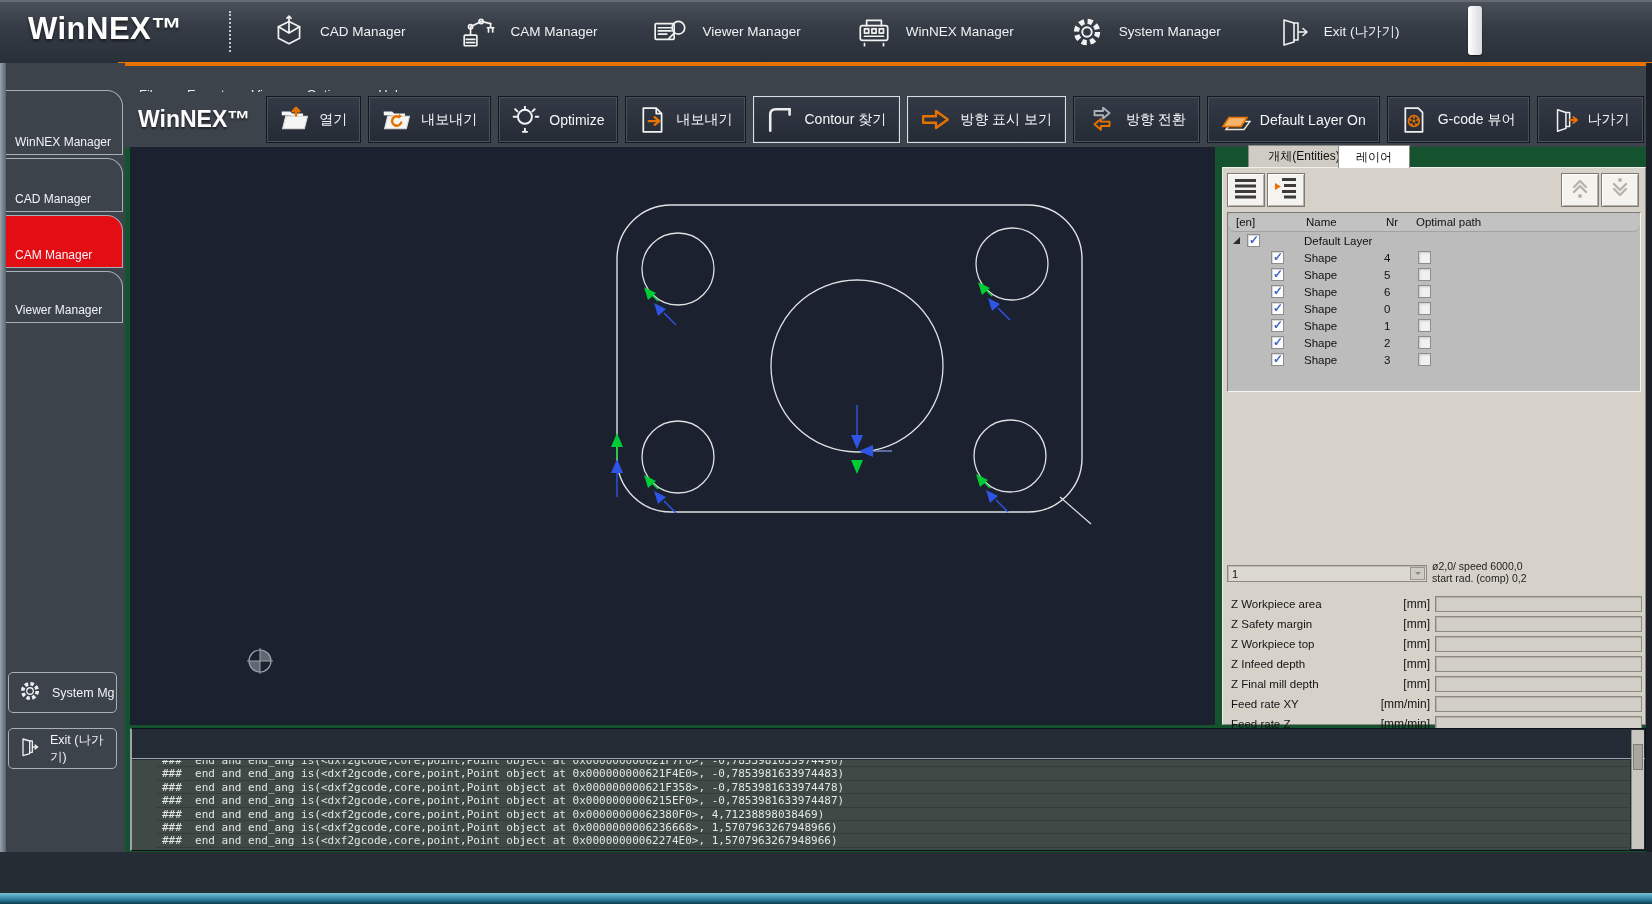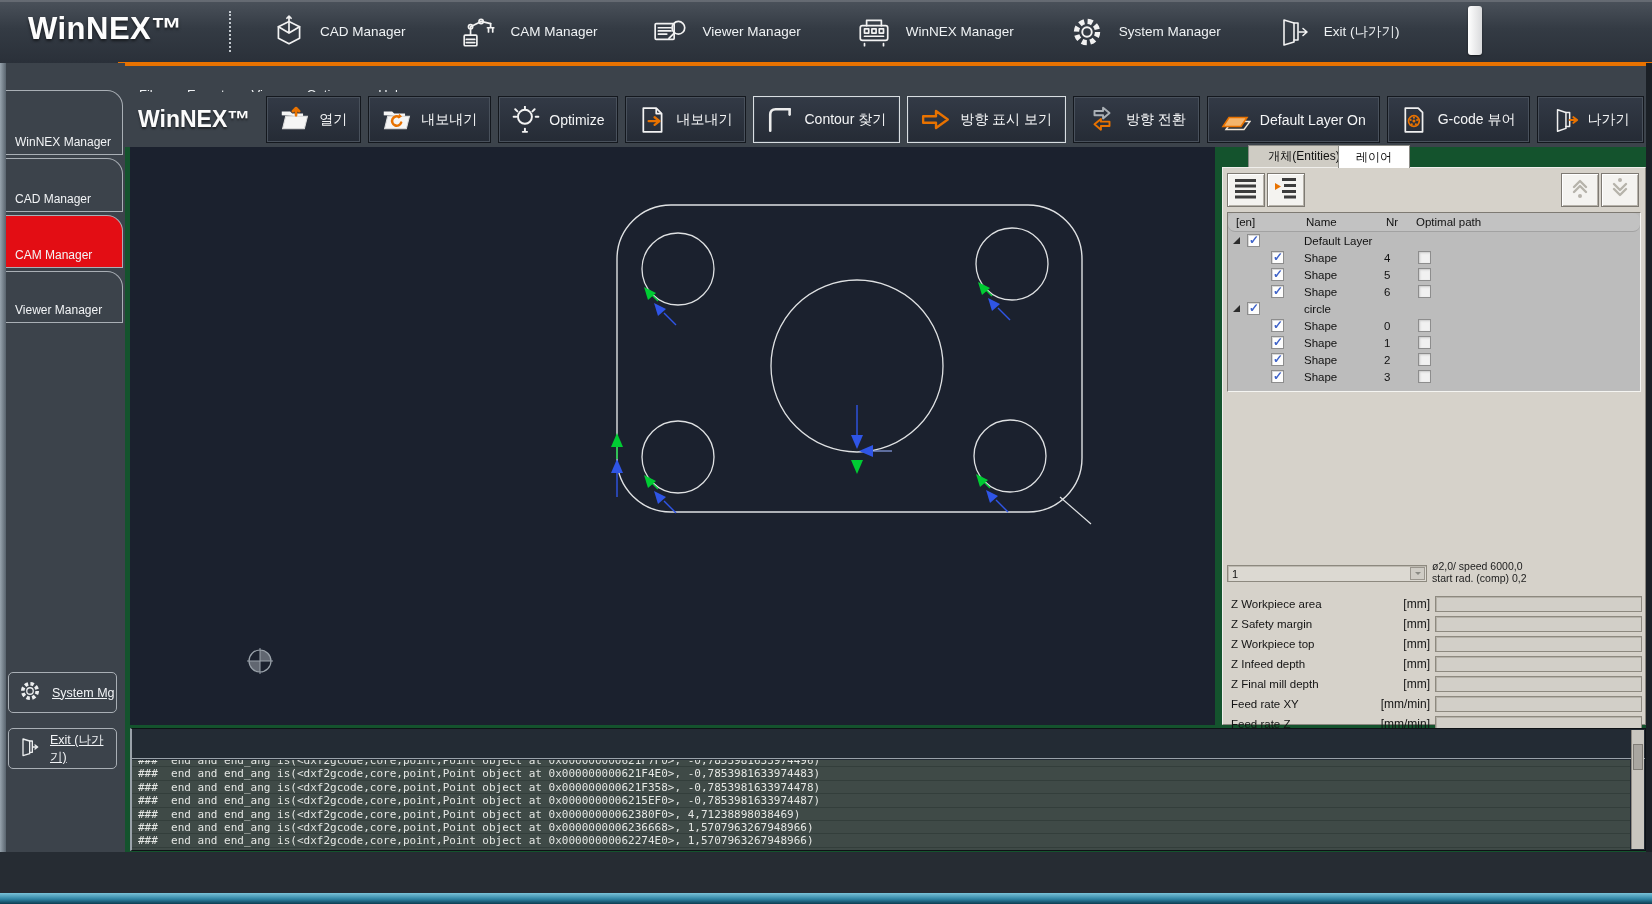--- a/index.html
+++ b/index.html
@@ -28,21 +28,21 @@
   .sidebar .frame { position:absolute; left:0; top:0; width:6px; height:100%;
     background:linear-gradient(90deg,#97a3ad,#59646e); }
   .side-tab { position:absolute; left:6px; width:117px; border:1px solid #a9afb5; border-left:none;
     border-top-right-radius:16px; color:#f2f4f6; font-size:12px; cursor:pointer;
     display:flex; align-items:flex-end; padding:0 0 5px 9px; background:transparent; }
   .side-tab.t1 { top:27px;  height:65px; }
   .side-tab.t2 { top:95px;  height:54px; }
   .side-tab.t3 { top:152px; height:53px; background:#e30d14; }
   .side-tab.t4 { top:208px; height:52px; }
   .side-btn { position:absolute; left:8px; width:109px; height:41px; border:1px solid #a9afb5; border-radius:5px;
-    display:flex; align-items:center; gap:9px; padding-left:8px; color:#f2f4f6; font-size:12.5px; cursor:pointer;text-decoration:underline; }
+    display:flex; align-items:center; gap:9px; padding-left:8px; color:#f2f4f6; font-size:12.5px; cursor:pointer; }
   .side-btn.b1 { top:609px; }
   .side-btn.b2 { top:665px; }
 
   
   .menubar { position:absolute; left:125px; top:66px; width:1527px; height:26px; background:#3c434b;
     display:flex; align-items:center; gap:27px; padding-left:14px; }
   .menu-item { color:#eef1f3; font-size:13px; cursor:pointer;margin-top:30px; }
   .toolbar { position:absolute; left:125px; top:92px; width:1527px; height:55px; background:#3c434b;
     display:flex; align-items:center; gap:7px; padding-left:13px; }
   .tb-brand { font-size:23px; font-weight:bold; color:#fbfbfb; text-shadow:0 2px 2px rgba(0,0,0,.5); margin-right:9px; }
@@ -101,21 +101,21 @@
   .param-field { height:16px; margin-right:5px; background:#d2cfc8; border:1px solid #8d897f;
     box-shadow:inset 1px 1px 0 #b5b1a8; font-size:11px; color:#111; font-family:"Liberation Sans",sans-serif; padding:0 3px; }
 
   
   .console { position:absolute; left:130px; top:728px; width:1516px; height:123px; background:#232b34;
     border:1px solid #0e1216; border-left:2px solid #9aa2aa; }
   .console-top { position:absolute; left:0; top:0; right:0; height:30px; border-bottom:1px solid #9aa2aa; }
   .console-rows { position:absolute; left:0; top:31px; right:15px; bottom:0; background:#3f4a47; overflow:hidden; }
   .console-row { height:13.4px; margin-top:0; padding-left:6px; white-space:pre;
     font-family:"DejaVu Sans Mono", monospace; font-size:11px; line-height:13.4px; color:#e4e6e3;
-    border-bottom:1px solid #333e3b; background:#3f4a47; }
+    border-bottom:1px solid #333e3b; background:#3f4a47;margin-left:24px; }
   .console-row:first-child { margin-top:-6px; }
   .console-scroll { position:absolute; right:1px; top:1px; bottom:1px; width:13px; background:#c9c6bf;
     border-left:1px solid #8e8a83; }
   .console-scroll .thumb { position:absolute; left:1px; top:14px; width:10px; height:26px; background:#a9a6a0;
     border:1px solid #807d77; cursor:pointer; }
 
   
   .bottom-frame { position:absolute; left:0; top:852px; width:1652px; height:52px; background:#262c33; }
   .bottom-glow { position:absolute; left:0; bottom:0; width:100%; height:11px;
     background:linear-gradient(180deg,#79c2d8 0%,#2f84a4 55%,#0d3c50 100%); }
@@ -515,29 +515,20 @@
             </span>
           <span>Shape</span>
           <span>6</span>
           <span class="cell1">
               <span class="cb opt"></span>
             </span>
         </div>
 
         <div class="lt-row">
           <span class="cell1">
-              <span class="expander"></span>
-              <span class="cb checked grp"></span>
-            </span>
-          <span>circle</span>
-            <span></span>
-            <span></span>
-        </div>
-        <div class="lt-row">
-          <span class="cell1">
               <span class="cb checked chd"></span>
             </span>
           <span>Shape</span>
           <span>0</span>
           <span class="cell1">
               <span class="cb opt"></span>
             </span>
         </div>
         <div class="lt-row">
           <span class="cell1">

